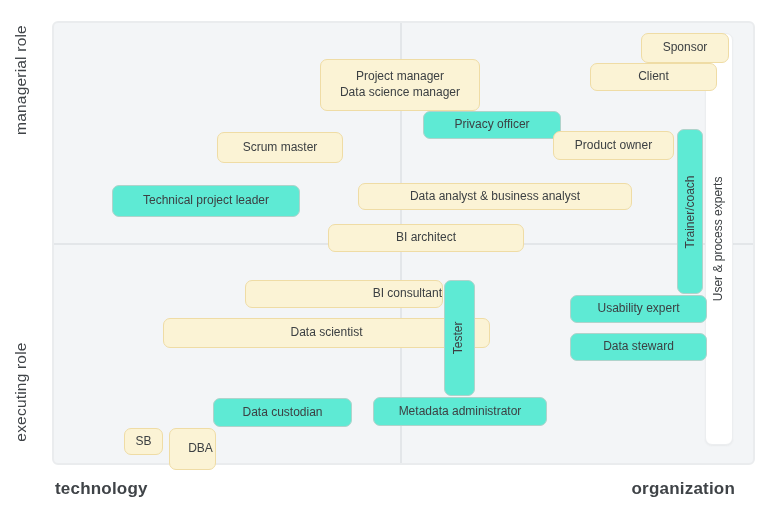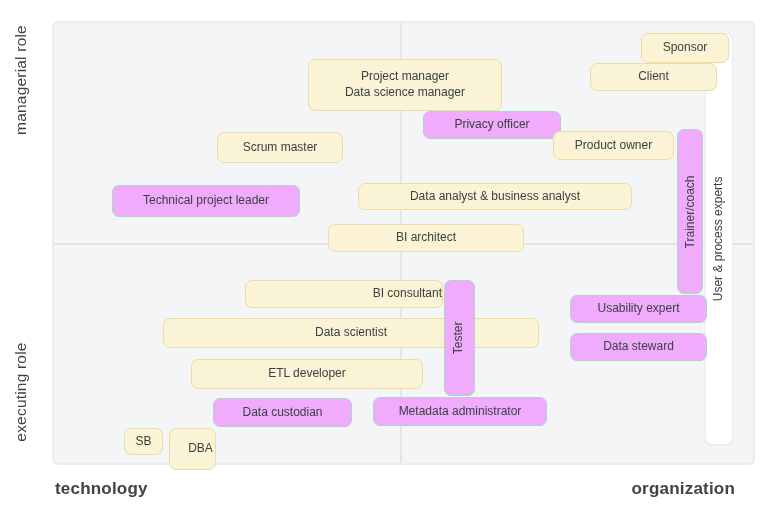--- a/index.html
+++ b/index.html
@@ -17,21 +17,21 @@
   .divider-v { position:absolute; left:346px; top:0; bottom:0; width:2px; background:#E3E6E9; }
   .divider-h { position:absolute; top:220px; left:0; right:0; height:2px; background:#E3E6E9; }
   .roles-layer { position:absolute; left:0; top:0; width:768px; height:522px; }
   .role {
     position:absolute; display:flex; align-items:center; justify-content:center;
     box-sizing:border-box; border-radius:7px;
     font-size:12px; font-weight:500; line-height:1.32; text-align:center;
     color:#3C4043;
   }
   .role.yellow { background:#FBF3D5; border:1.5px solid #EFDCA5; }
-  .role.teal   { background:#f0abfc; border:1.5px solid #AFD3CB; }
+  .role.teal   { background:#5eead4; border:1.5px solid #AFD3CB; }
   .role.white  { background:#FFFFFF; border:1px solid #ECEEF0; box-shadow:0 1px 2px rgba(60,64,67,0.06); }
   .role .role-text { display:block; }
   .role .line { display:block; white-space:nowrap; }
   .role.vertical .role-text { transform:rotate(-90deg); white-space:nowrap; }
   .axis-y {
     position:absolute; width:38px; display:flex; align-items:center; justify-content:center;
   }
   .axis-y span {
     transform:rotate(-90deg); white-space:nowrap;
     font-size:15.5px; font-weight:500; color:#3F4347; letter-spacing:0.2px;
@@ -56,21 +56,21 @@
       <div class="role white vertical" style="left: 705px; top: 33px; width: 28px; height: 412px;">
         <span class="role-text">
           <span class="line">User &amp; process experts</span>
         </span>
       </div>
       <div class="role teal vertical" style="left: 677px; top: 129px; width: 26px; height: 165px;">
         <span class="role-text">
           <span class="line">Trainer/coach</span>
         </span>
       </div>
-      <div class="role yellow" style="left: 308px; top: 59px; width: 194px; height: 52px;">
+      <div class="role yellow" style="left: 320px; top: 59px; width: 160px; height: 52px;">
         <span class="role-text">
           <span class="line">Project manager</span>
           <span class="line">Data science manager</span>
         </span>
       </div>
       <div class="role yellow" style="left: 641px; top: 33px; width: 88px; height: 30px;">
         <span class="role-text">
           <span class="line">Sponsor</span>
         </span>
       </div>
@@ -107,28 +107,23 @@
       <div class="role yellow" style="left: 328px; top: 224px; width: 196px; height: 28px;">
         <span class="role-text">
           <span class="line">BI architect</span>
         </span>
       </div>
       <div class="role yellow" style="left: 245px; top: 280px; width: 198px; height: 28px; justify-content: flex-end;">
         <span class="role-text">
           <span class="line">BI consultant</span>
         </span>
       </div>
-      <div class="role yellow" style="left: 163px; top: 318px; width: 376px; height: 30px; align-items: center;">
+      <div class="role yellow" style="left: 163px; top: 318px; width: 327px; height: 30px; align-items: center;">
         <span class="role-text">
           <span class="line">Data scientist</span>
-        </span>
-      </div>
-      <div class="role yellow" style="left: 191px; top: 359px; width: 232px; height: 30px;">
-        <span class="role-text">
-          <span class="line">ETL developer</span>
         </span>
       </div>
       <div class="role teal vertical" style="left: 444px; top: 280px; width: 31px; height: 116px;">
         <span class="role-text">
           <span class="line">Tester</span>
         </span>
       </div>
       <div class="role teal" style="left: 373px; top: 397px; width: 174px; height: 29px;">
         <span class="role-text">
           <span class="line">Metadata administrator</span>

